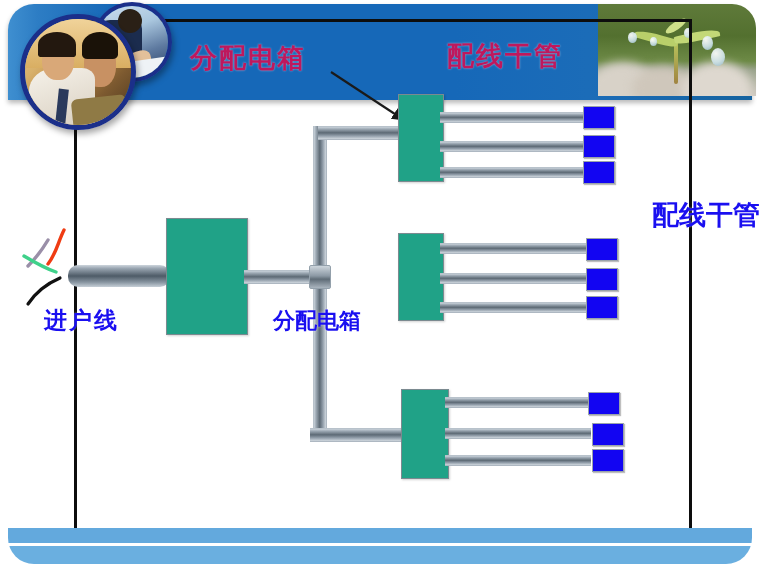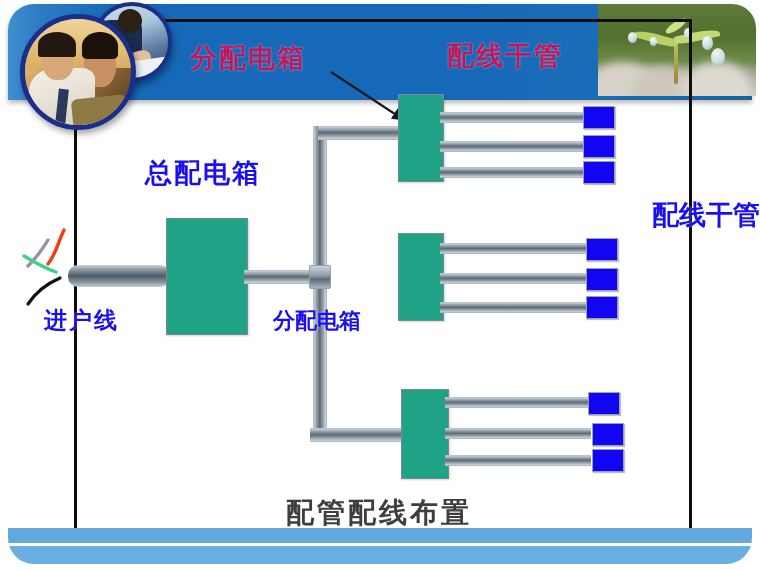--- a/index.html
+++ b/index.html
@@ -240,25 +240,23 @@
   <div class="appl" style="left:586px;top:296px;"></div>
 
   <div class="dbox" style="left:401px;top:389px;width:46px;height:88px;"></div>
   <div class="pipe-h pipe-thin" style="left:445px;top:397px;width:146px;"></div>
   <div class="pipe-h pipe-thin" style="left:445px;top:428px;width:146px;"></div>
   <div class="pipe-h pipe-thin" style="left:445px;top:455px;width:146px;"></div>
   <div class="appl" style="left:588px;top:392px;"></div>
   <div class="appl" style="left:592px;top:423px;"></div>
   <div class="appl" style="left:592px;top:449px;"></div>
 
-  <div class="lbl" id="lbl-main">总配电箱</div>
 
   <div class="lbl" id="lbl-entry">进户线</div>
 
   <div class="lbl" id="lbl-trunk">分配电箱</div>
 
   <div class="lbl" id="lbl-appliance">配线干管</div>
 
-  <div id="caption">配管配线布置</div>
 
   <div class="band band-bottom2"></div>
 
 </div>
 
 </body></html>

